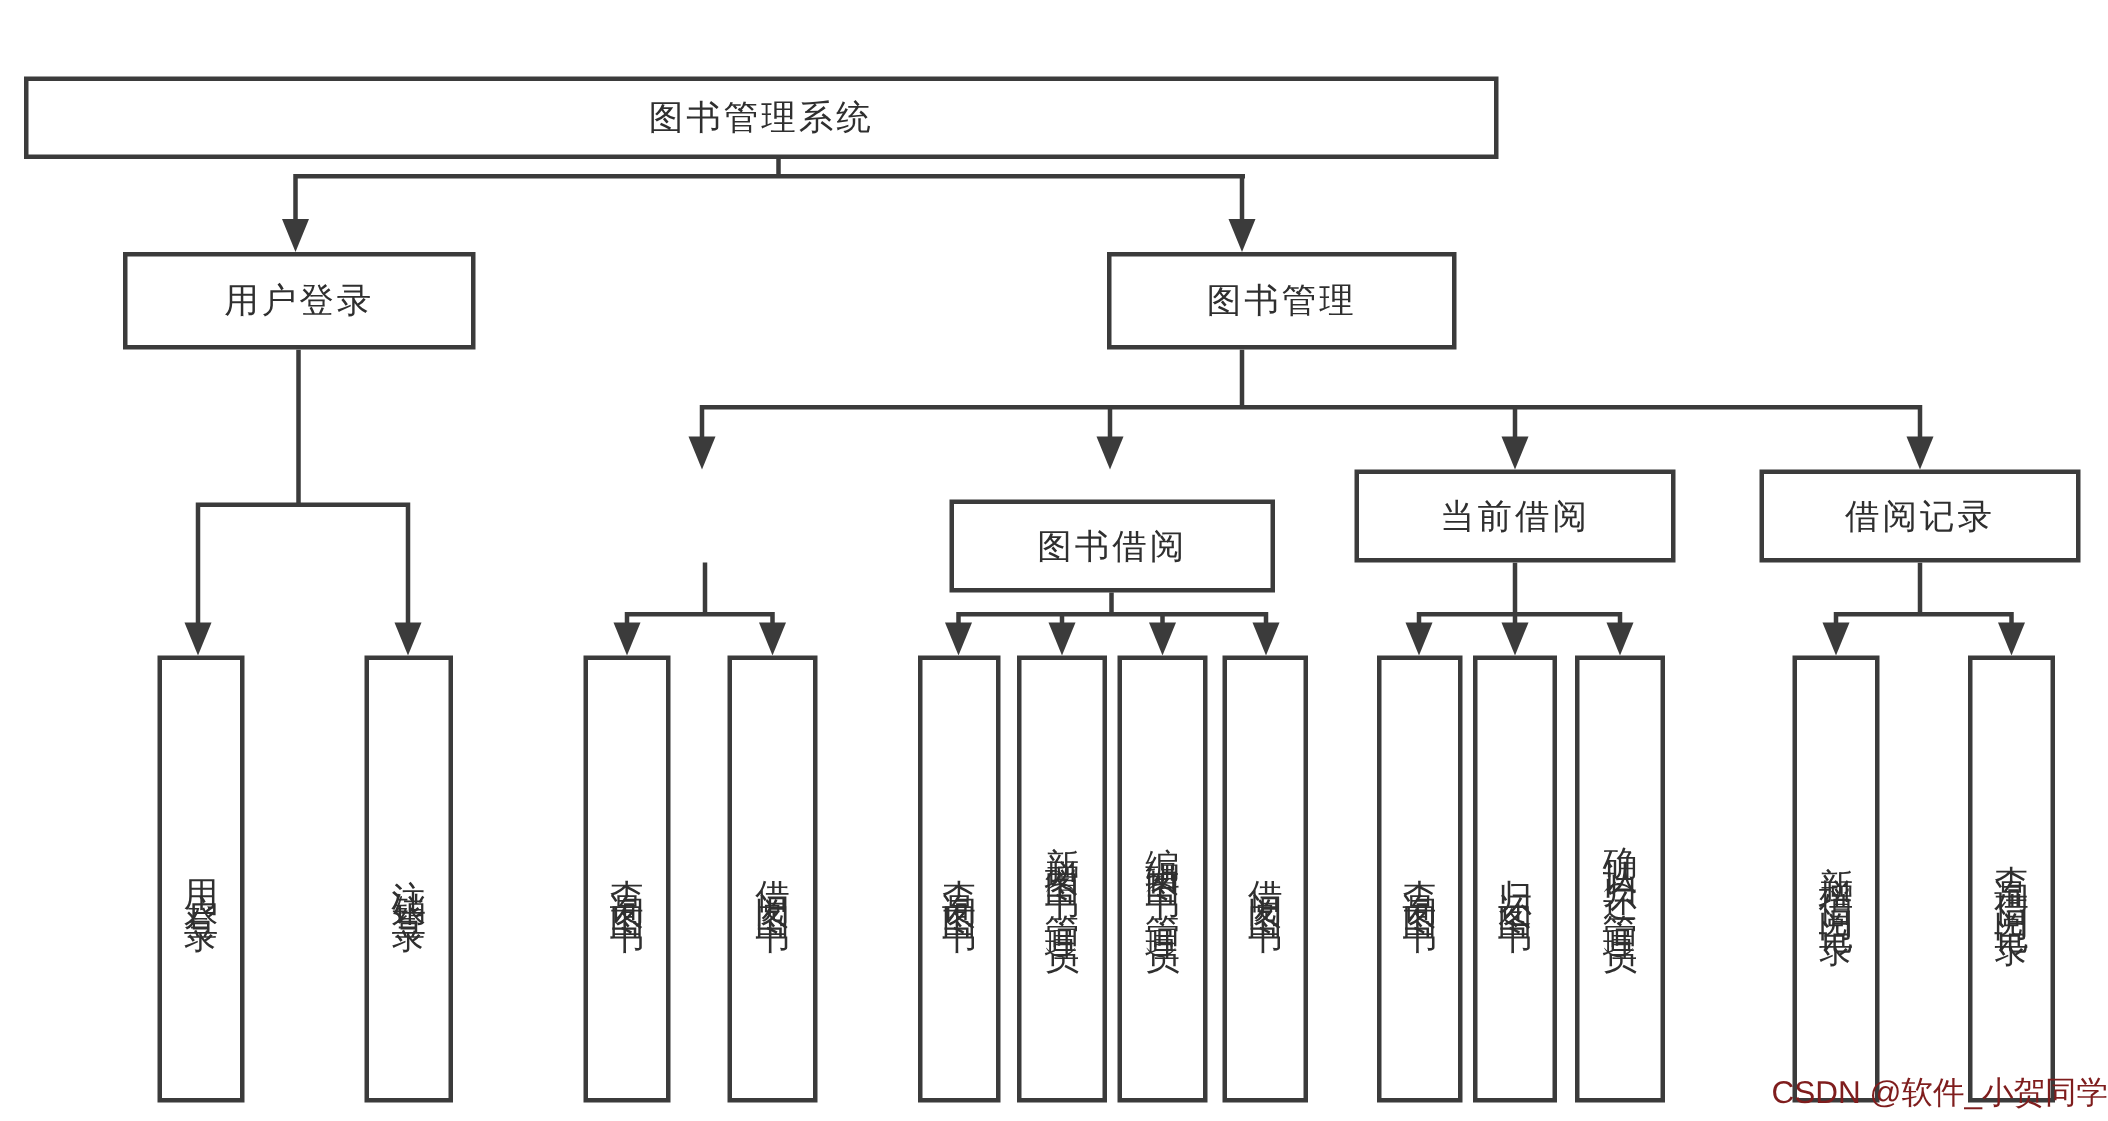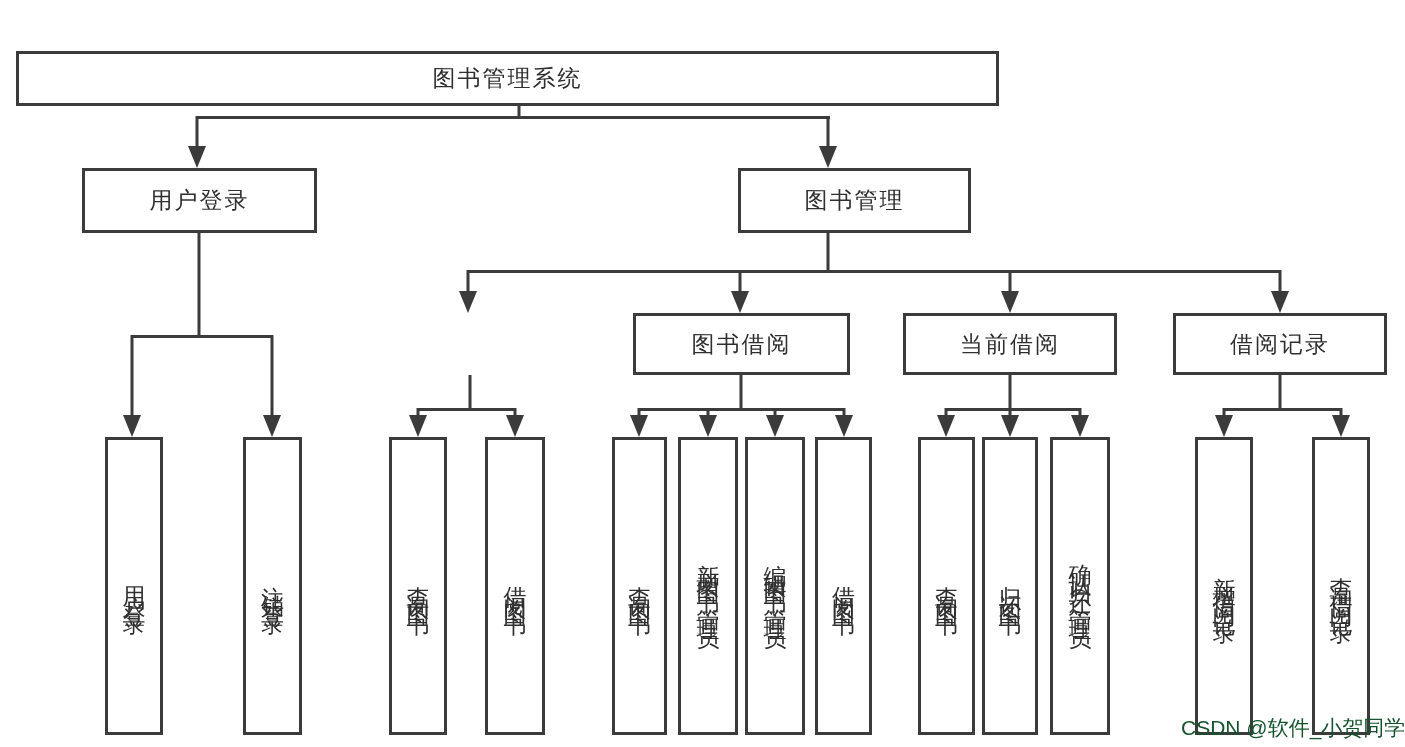--- a/index.html
+++ b/index.html
@@ -46,21 +46,21 @@
     white-space: nowrap;
   }
   .lv1 { top: 168px; height: 65px; }
   .lv2 { top: 313px; height: 62px; }
   .leaf { top: 437px; height: 298px; }
   .watermark {
     position: absolute;
     left: 1181px;
     top: 714px;
     font-size: 21px;
-    color: #14532d;
+    color: #7f1d1d;
     white-space: nowrap;
     z-index: 5;
   }
 </style>
 </head>
 <body>
 
 <div class="stage">
 
   <svg class="edges" viewBox="0 0 1405 747" xmlns="http://www.w3.org/2000/svg">
@@ -94,21 +94,21 @@
       <polygon points="1215,415 1233,415 1224,437"></polygon>
       <polygon points="1332,415 1350,415 1341,437"></polygon>
     </g>
   </svg>
 
   <div class="box h" style="left:16px; top:13px; width:983px; height:55px;margin-top:38px;">图书管理系统</div>
 
   <div class="box h lv1" style="left:82px; width:235px;">用户登录</div>
   <div class="box h lv1" style="left:712px; width:233px;margin-left:26px;">图书管理</div>
 
-  <div class="box h lv2" style="left:633px; width:217px;">图书借阅</div>
+  <div class="box h lv2" style="left:633px; width:217px;margin-top:20px;">图书借阅</div>
   <div class="box h lv2" style="left:903px; width:214px;">当前借阅</div>
   <div class="box h lv2" style="left:1173px; width:214px;">借阅记录</div>
 
   <div class="box v leaf" style="left:105px; width:58px;">
     <span>用户登录</span>
   </div>
   <div class="box v leaf" style="left:243px; width:59px;">
     <span>注销登录</span>
   </div>
 

